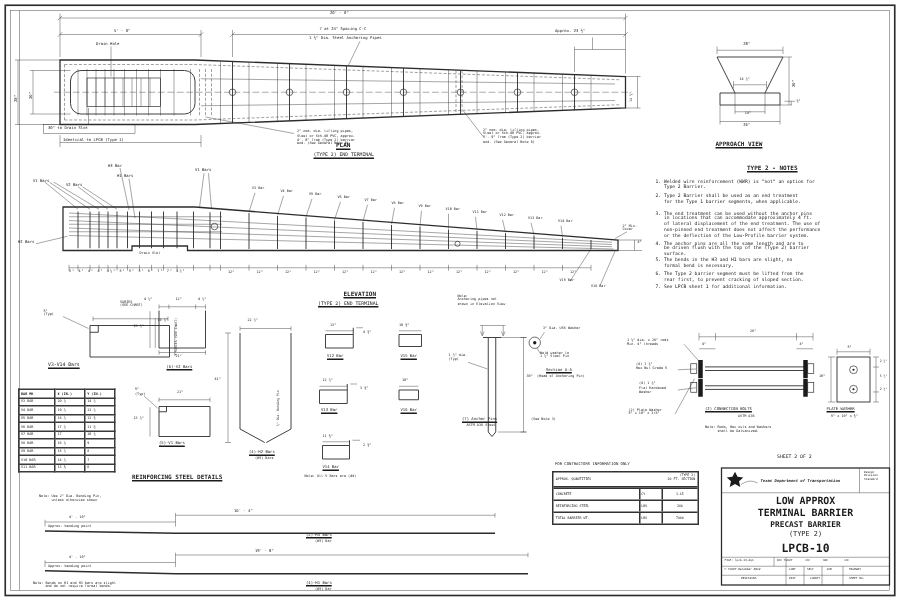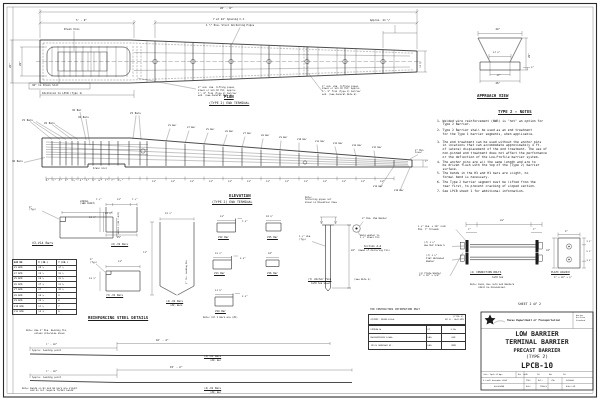--- a/index.html
+++ b/index.html
@@ -417,21 +417,21 @@
         <span class="qc2">LBS</span>
         <span class="qc3">7000</span>
       </div>
 </div>
 
 <div class="L s3" style="left:518px;top:303px">SHEET 2 OF 2</div>
 <div class="L s24 b it" style="left:507px;top:319px">Texas Department of Transportation</div>
 <div class="L s18 it" style="left:576px;top:314px">Design
 Division
 Standard</div>
-<div class="L s65 b c" style="left:537px;top:330.5px">LOW BARRIER</div>
+<div class="L s65 b c" style="left:537px;top:330.5px">LOW APPROX</div>
 <div class="L s65 b c" style="left:537px;top:338.5px">TERMINAL BARRIER</div>
 <div class="L s5 b c" style="left:537px;top:346.5px">PRECAST BARRIER</div>
 <div class="L s45 c" style="left:537px;top:353.5px">(TYPE 2)</div>
 <div class="L s75 b c" style="left:537px;top:360.5px">LPCB-10</div>
 <div class="L s18" style="left:483px;top:372.8px">FILE: lpcb-13.dgn</div>
 <div class="L s18" style="left:518px;top:372.8px">DN: TxDOT</div>
 <div class="L s18" style="left:537px;top:372.8px">CK:</div>
 <div class="L s18" style="left:549px;top:372.8px">DW:</div>
 <div class="L s18" style="left:563px;top:372.8px">CK:</div>
 <div class="L s18 it" style="left:483px;top:378.8px">© TxDOT December 2019</div>

